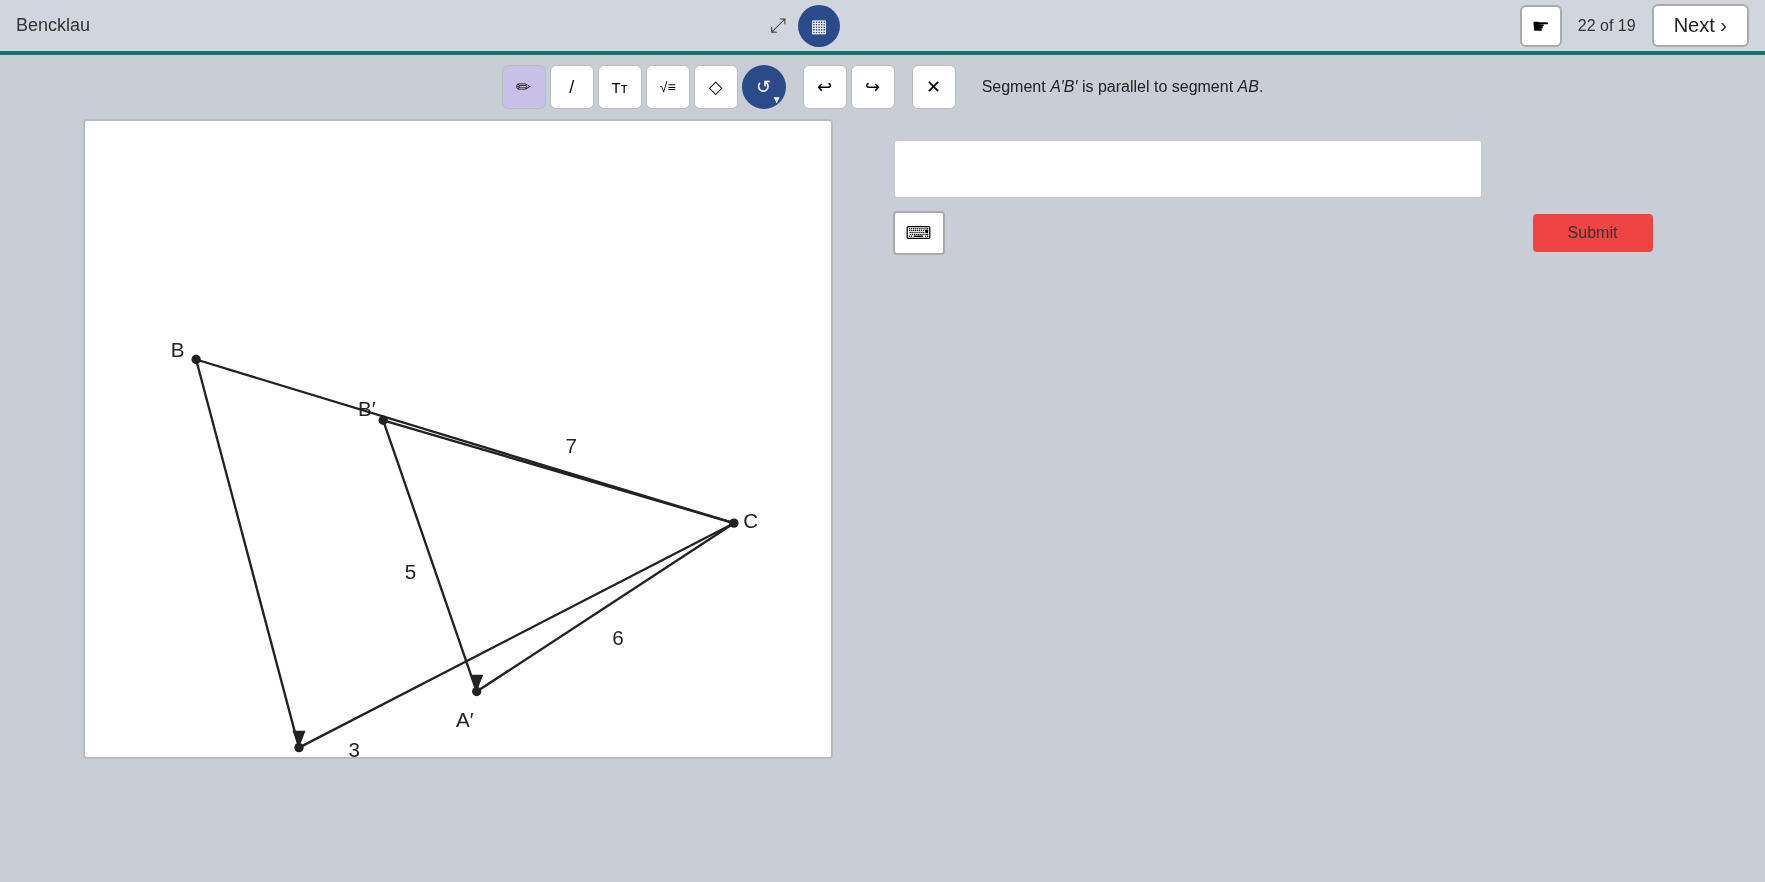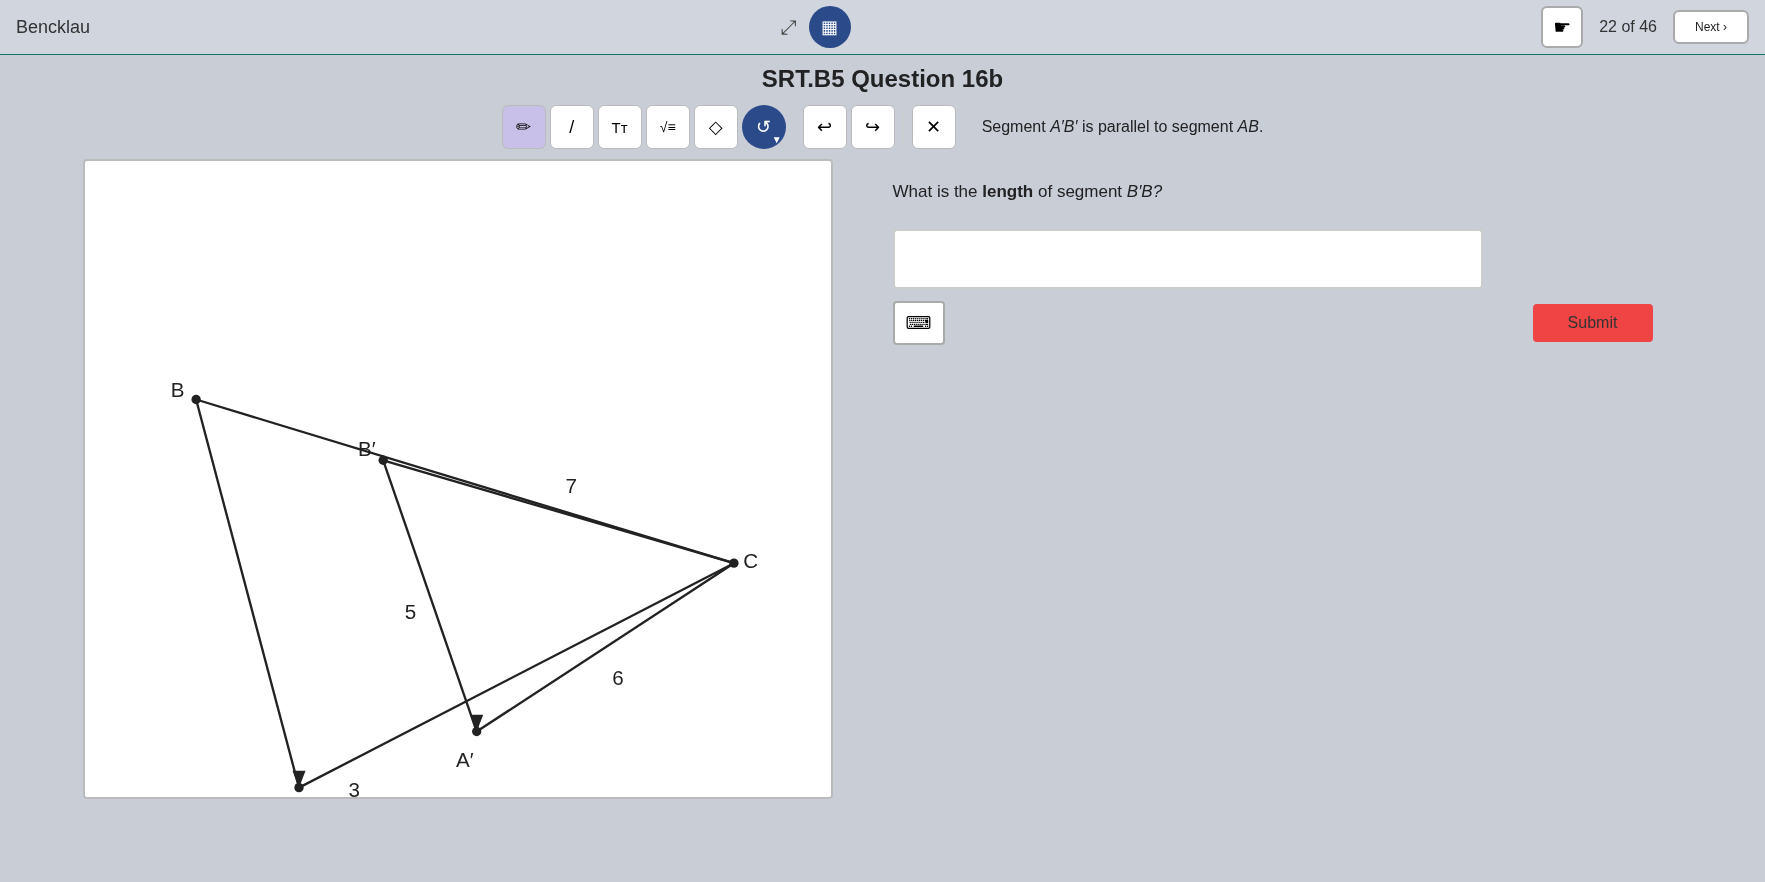--- a/index.html
+++ b/index.html
@@ -13,21 +13,21 @@
     }
     
     .top-bar {
       width: 100%;
       height: 55px;
       background: #d0d5de;
       display: flex;
       align-items: center;
       justify-content: space-between;
       padding: 0 16px;
-      border-bottom: 1px solid #0f766e;
+      border-bottom: 4px solid #0f766e;
     }
     .top-bar-left {
       font-size: 18px;
       color: #333;
       font-weight: 500;
     }
     .top-bar-center {
       display: flex;
       align-items: center;
       gap: 12px;
@@ -69,21 +69,21 @@
     .page-indicator {
       font-size: 16px;
       color: #333;
       padding: 0 8px;
     }
     .next-btn {
       background: white;
       border: 2px solid #aaa;
       border-radius: 6px;
       padding: 8px 20px;
-      font-size: 12px;
+      font-size: 20px;
       cursor: pointer;
       display: flex;
       align-items: center;
       gap: 4px;
       color: #222;
     }
     
     .main-content {
       display: flex;
       flex-direction: column;
@@ -219,29 +219,28 @@
   <div class="top-bar-center">
     <span class="expand-icon">⤢</span>
     <div class="calc-btn">
       <span>▦</span>
     </div>
   </div>
   <div class="top-bar-right">
     <div class="hand-btn">
       <span>☛</span>
     </div>
-    <span class="page-indicator">22 of 46</span>
+    <span class="page-indicator">22 of 19</span>
     <button class="next-btn">
       <span>Next ›</span>
     </button>
   </div>
 </div>
 
 <div class="main-content">
-  <div class="question-title">SRT.B5 Question 16b</div>
 
   <div class="toolbar">
     <button class="tool-btn pen">✏</button>
     <button class="tool-btn">/</button>
     <button class="tool-btn" style="font-size:15px;text-align:center;">Tт</button>
     <button class="tool-btn" style="font-size:14px;">√≡</button>
     <button class="tool-btn">◇</button>
     <div class="tool-color-btn" style="position:relative;">
       <span>↺</span>
       <span style="font-size:10px; position:absolute; bottom:4px; right:4px;">▼</span>
@@ -294,23 +293,20 @@
 
         <text x="318" y="490" font-size="22" font-family="Arial" fill="#222">5</text>
 
         <text x="540" y="560" font-size="22" font-family="Arial" fill="#222">6</text>
 
         <text x="258" y="680" font-size="22" font-family="Arial" fill="#222">3</text>
       </svg>
     </div>
 
     <div class="question-panel">
-      <div class="question-ask">
-        What is the <strong>length</strong> of segment <em>B′B?</em>
-      </div>
 
       <div class="answer-box"></div>
 
       <div class="answer-row">
         <button class="keyboard-btn">
           <span>⌨</span>
         </button>
         <button class="submit-btn">Submit</button>
       </div>
     </div>

